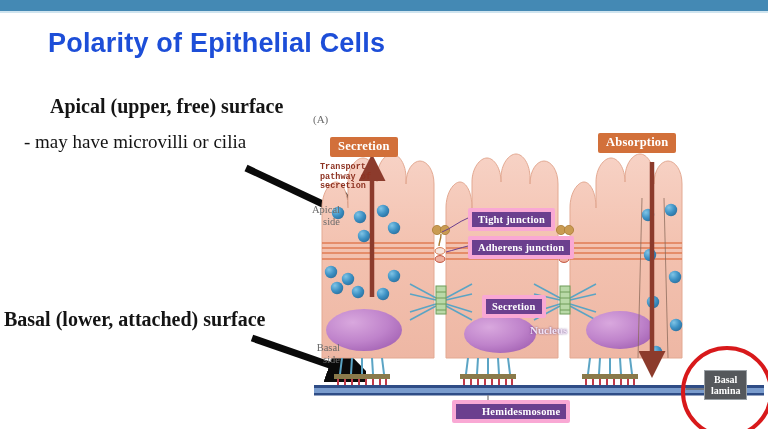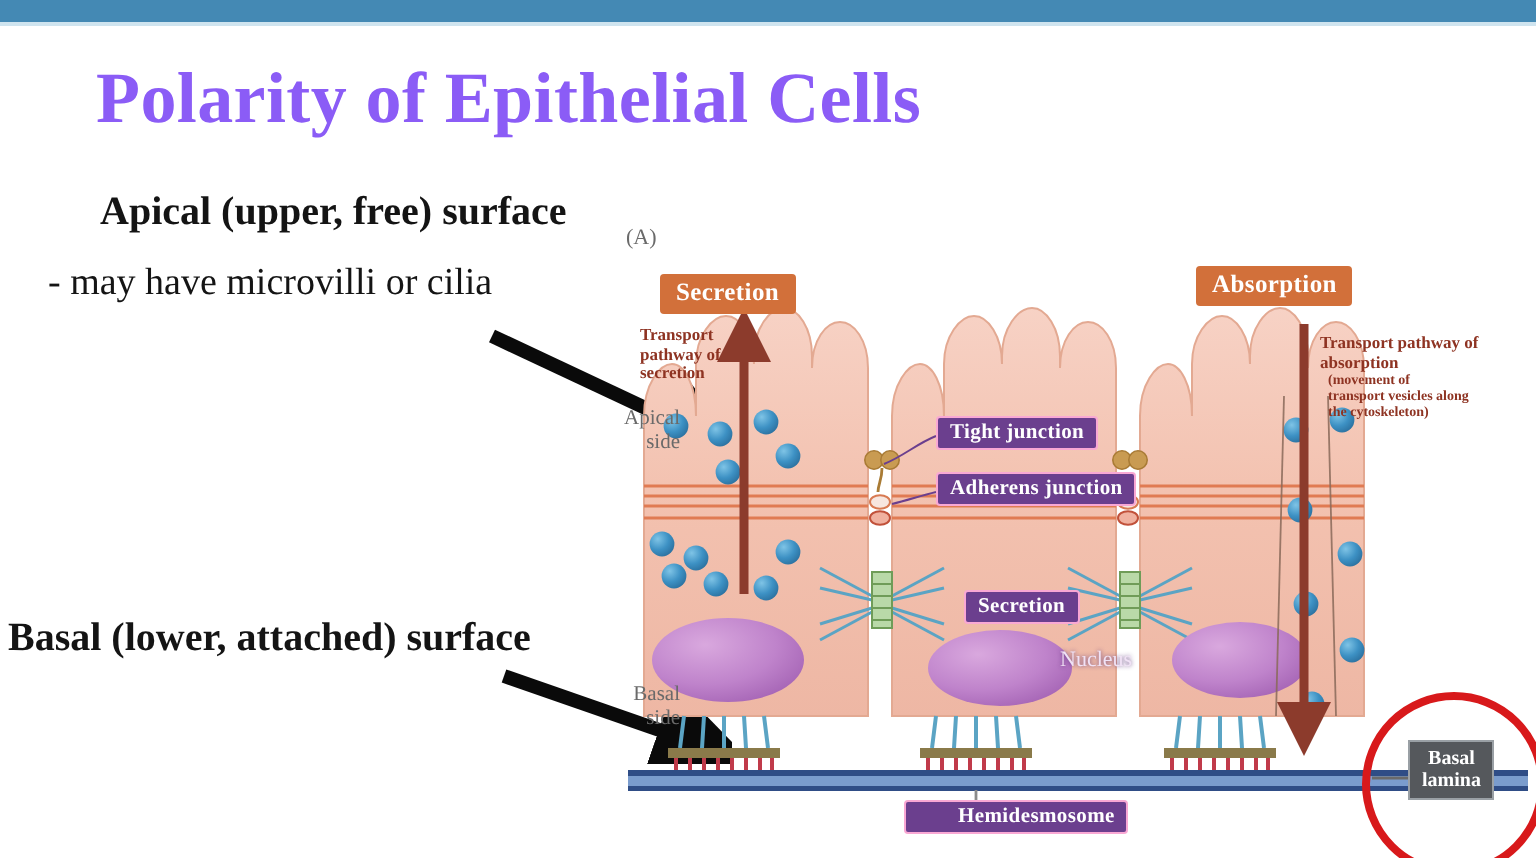--- a/index.html
+++ b/index.html
@@ -28,25 +28,25 @@
     left: 0; top: 11px;
     width: 768px;
     height: 2px;
     background: #cfe4ef;
   }
   
   #page-title {
     position: absolute;
     left: 48px;
     top: 28px;
-    font-family: Liberation Serif, serif;
-    font-weight: bold;
-    font-size: 36px;
+    font-family: Liberation Sans, sans-serif;
+    font-weight: bold;
+    font-size: 27px;
     letter-spacing: 0.2px;
-    color: #8b5cf6;
+    color: #1d4ed8;
     white-space: nowrap;
   }
   
   .annot-bold {
     position: absolute;
     font-family: "Liberation Serif", serif;
     font-weight: bold;
     font-size: 20px;
     color: #141414;
     white-space: nowrap;
@@ -91,21 +91,21 @@
     padding: 2px 8px 3px 8px;
     border-radius: 2px;
     letter-spacing: 0.2px;
   }
   .lbl-purple {
     background: #6b3f8e;
     color: #ffffff;
     font-weight: bold;
     font-size: 10.5px;
     padding: 2px 6px 2px 6px;
-    border: 1px solid #f9a8d4;
+    border: 4px solid #f9a8d4;
     border-radius: 2px;
     letter-spacing: 0.2px;
   }
   .lbl-gray {
     background: #55585c;
     color: #ffffff;
     font-weight: bold;
     font-size: 10px;
     line-height: 11px;
     padding: 3px 6px;
@@ -127,21 +127,21 @@
   }
   .lbl-side {
     color: #6a6a6a;
     font-size: 10.5px;
     line-height: 11.5px;
     text-align: right;
     font-family: "Liberation Serif", serif;
   }
   .lbl-nucleus {
     color: #f0e2f5;
-    font-weight: normal;
+    font-weight: bold;
     font-size: 11px;
     text-shadow: 0 0 2px rgba(90,50,120,0.9);
     padding-left: 48px;
   }
   #marker-A {
     position: absolute;
     color: #6a6a6a;
     font-size: 11px;
     font-family: "Liberation Serif", serif;
   }
@@ -412,33 +412,26 @@
       <line x1="400" y1="277" x2="420" y2="277" stroke="#6a6a6a" stroke-width="1.4"></line>
 
       <path d="M156,120 C166,116 172,110 182,106" stroke="#6b3f8e" stroke-width="1" fill="none"></path>
       <path d="M160,140 C168,138 174,136 182,134" stroke="#6b3f8e" stroke-width="1" fill="none"></path>
     </svg>
 
     <div class="lbl lbl-orange" style="left:44px; top:25px;">Secretion</div>
 
     <div class="lbl lbl-orange" style="left:312px; top:21px;">Absorption</div>
 
-    <div class="lbl lbl-maroon" style="left:34px; top:51px; width:62px;">
+    <div class="lbl lbl-maroon" style="left:34px; top:51px; width:62px;font-family:Liberation Mono, monospace;">
       <span>Transport</span><br>
       <span>pathway of</span><br>
       <span>secretion</span>
     </div>
 
-    <div class="lbl lbl-maroon" style="left:374px; top:55px; width:104px;">
-      <span>Transport pathway of</span><br>
-      <span>absorption</span>
-      <span class="sub">(movement of</span>
-      <span class="sub">transport vesicles along</span>
-      <span class="sub">the cytoskeleton)</span>
-    </div>
 
     <div class="lbl lbl-purple" style="left:182px; top:96px;">Tight junction</div>
 
     <div class="lbl lbl-purple" style="left:182px; top:124px;">Adherens junction</div>
 
     <div class="lbl lbl-purple" style="left:196px; top:183px;">Secretion</div>
 
     <div class="lbl lbl-purple" style="left:166px; top:288px;padding-left:26px;">Hemidesmosome</div>
 
     <div class="lbl lbl-nucleus" style="left:196px; top:212px;">Nucleus</div>

